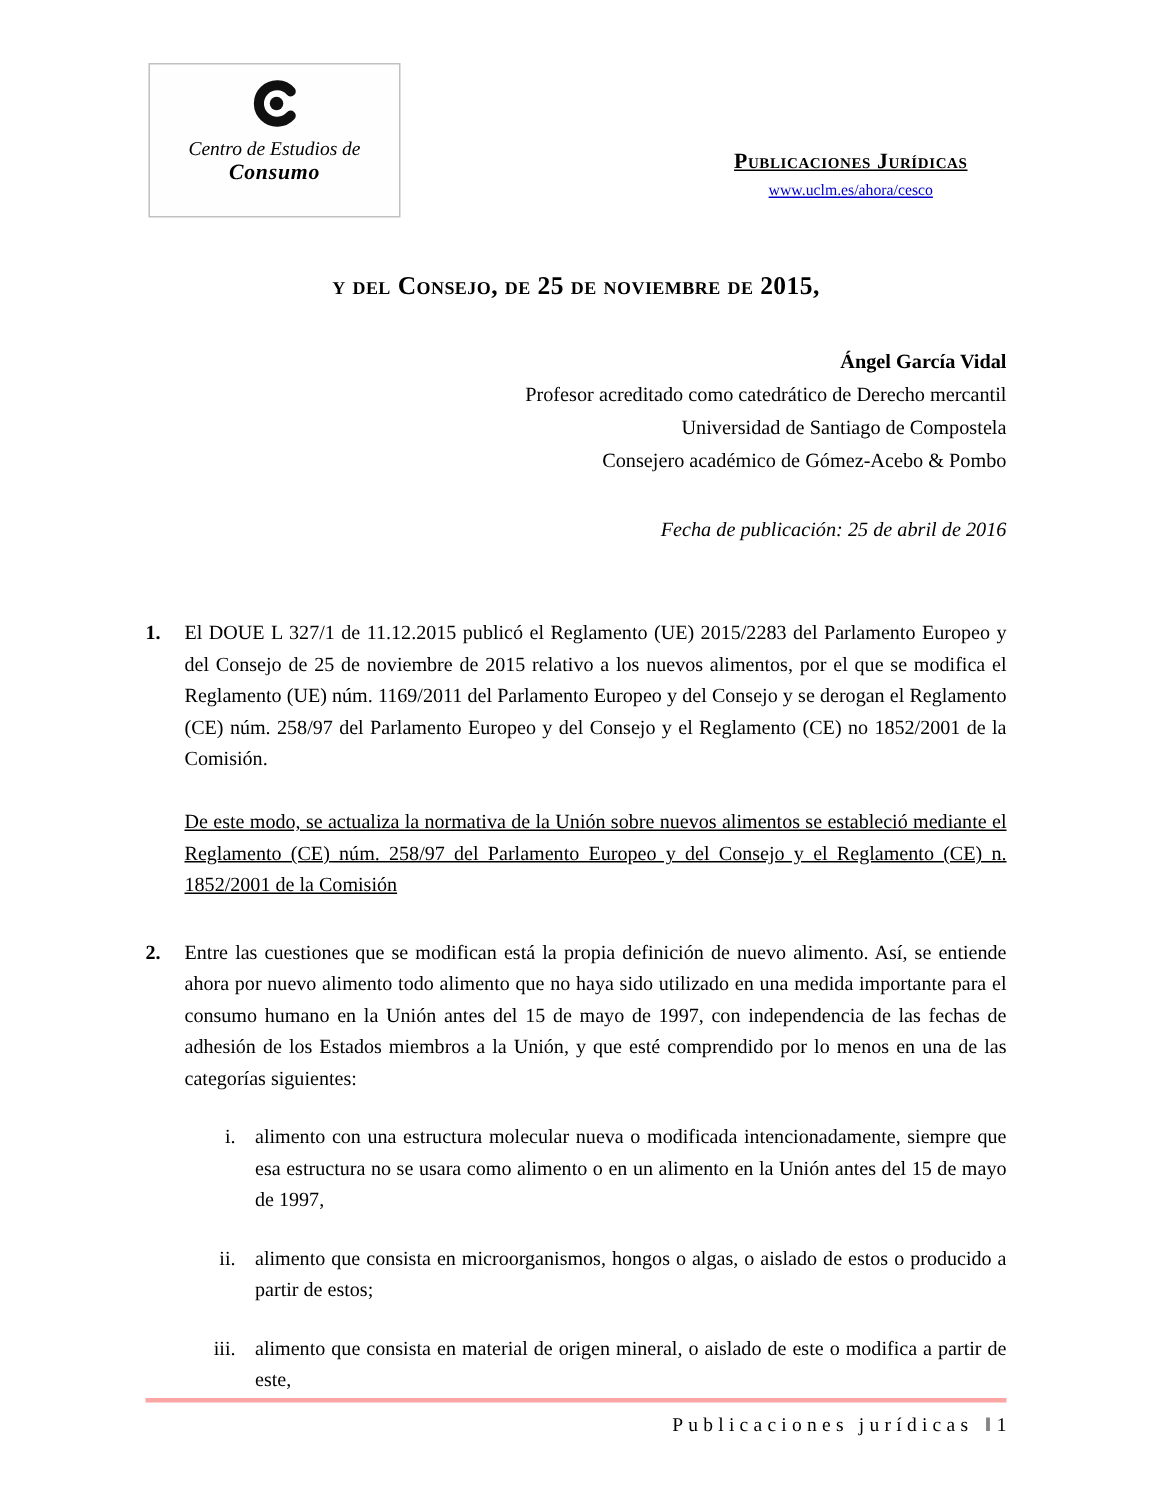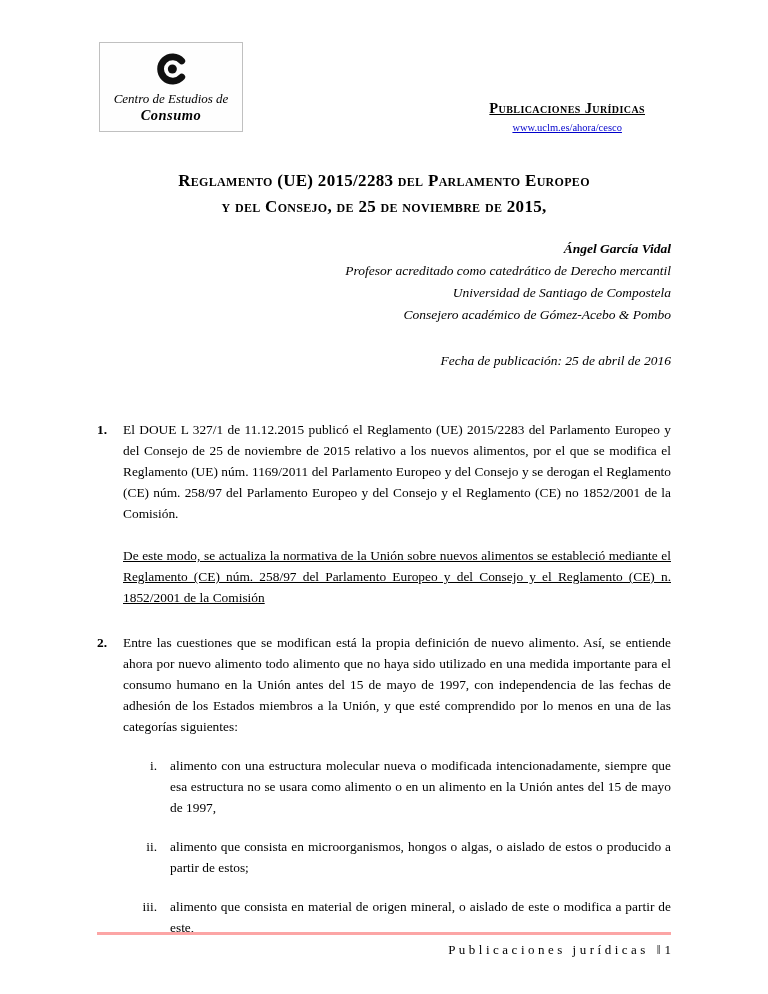--- a/index.html
+++ b/index.html
@@ -13,25 +13,25 @@
     margin: 0 auto;
     background: #fff;
     padding: 42px 97px 0 97px;
     overflow: hidden;
   }
 
   
   .header { display: flex; justify-content: space-between; align-items: flex-start; }
 
   .logo-box {
-    width: 144px;
+    width: 168px;
     border: 1px solid #c0c0c0;
     background: #fefefe;
     text-align: center;
-    padding: 7px 6px 7px 6px;
+    padding: 7px 6px 20px 6px;
     margin-left: 2px;
   }
   .logo-icon { height: 38px; display: flex; align-items: center; justify-content: center; }
   .logo-line1 { font-style: italic; font-size: 13px; margin-top: 3px; }
   .logo-line2 { font-style: italic; font-weight: bold; font-size: 14.5px; letter-spacing: 0.5px; text-align: center; }
 
   .pub-block { margin-top: 58px; margin-right: 26px; text-align: center; }
   .pub-title {
     font-weight: bold;
     font-variant: small-caps;
@@ -53,23 +53,22 @@
   .doc-title .title-line {
     display: block;
     font-variant: small-caps;
     font-size: 17px;
     line-height: 26px;
     letter-spacing: 0.3px;
   }
 
   
   .author-block {
-    margin-top: 18px;
+    margin-top: 26px;
     text-align: right;
-    font-style: italic;
     font-size: 13.5px;
     line-height: 22px;
   }
   .author-name { font-weight: bold; }
 
   .pub-date {
     margin-top: 27px;
     text-align: right;
     font-style: italic;
     font-size: 13.5px;
@@ -119,21 +118,20 @@
       <div class="logo-line2">Consumo</div>
     </div>
 
     <div class="pub-block">
       <div class="pub-title">Publicaciones Jurídicas</div>
       <a class="pub-url" href="#">www.uclm.es/ahora/cesco</a>
     </div>
   </div>
 
   <h1 class="doc-title">
-    <span class="title-line">Reglamento (UE) 2015/2283 del Parlamento Europeo</span>
     <span class="title-line">y del Consejo, de 25 de noviembre de 2015,</span>
   </h1>
 
   <div class="author-block">
     <div class="author-name">Ángel García Vidal</div>
     <div>Profesor acreditado como catedrático de Derecho mercantil</div>
     <div>Universidad de Santiago de Compostela</div>
     <div>Consejero académico de Gómez-Acebo &amp; Pombo</div>
   </div>
 

